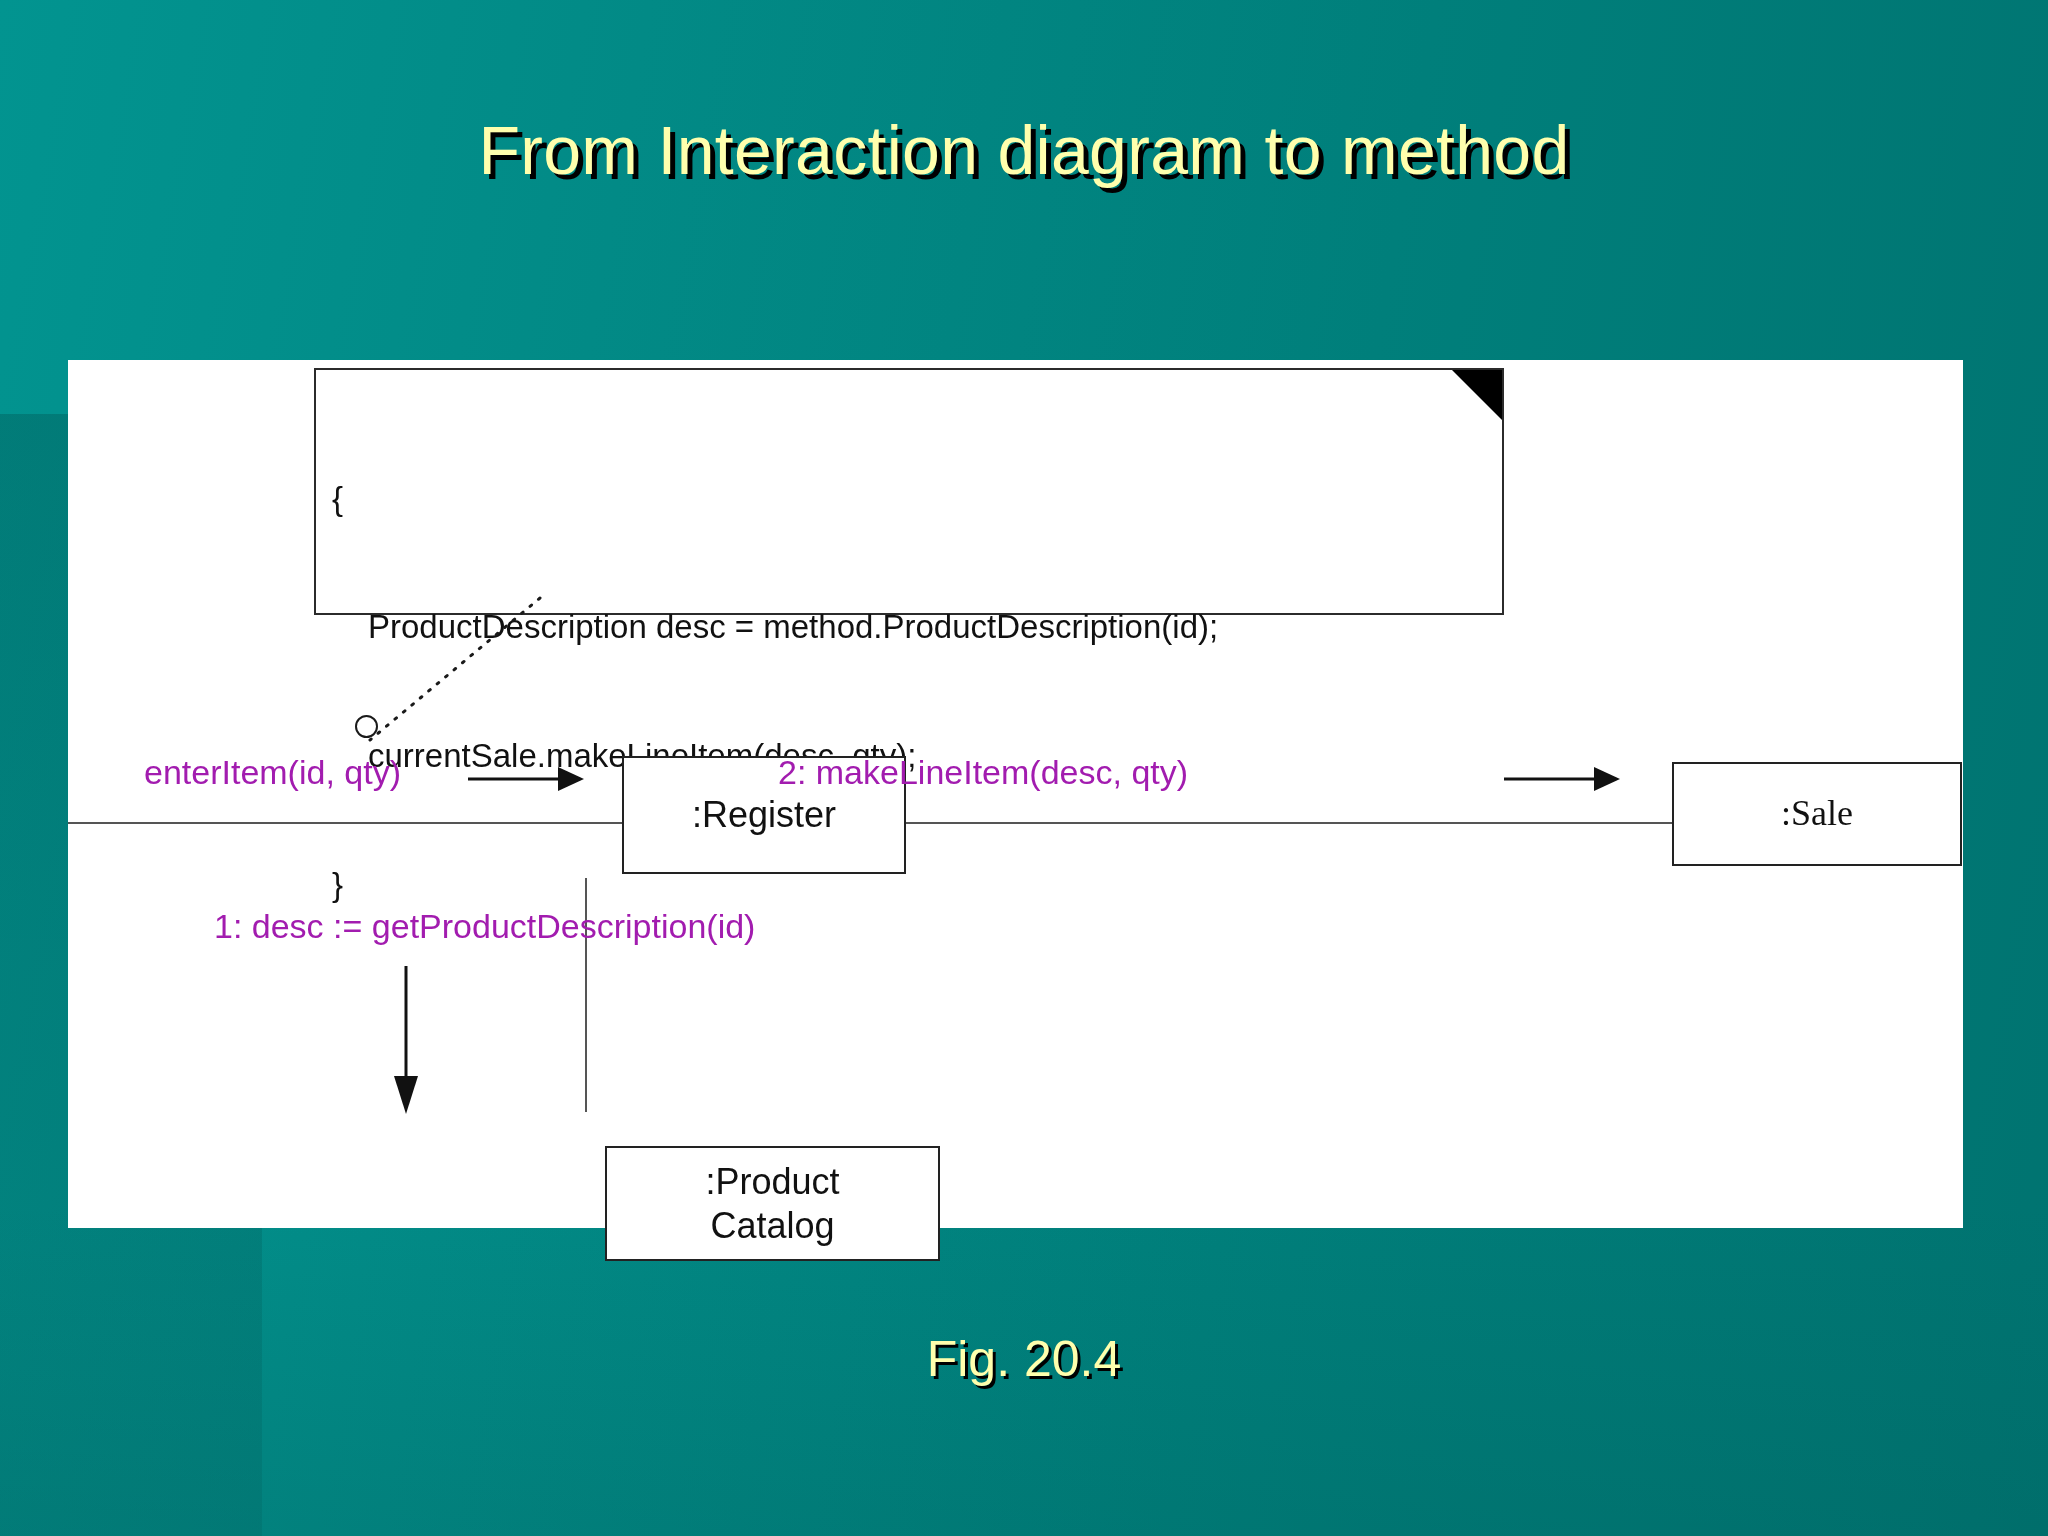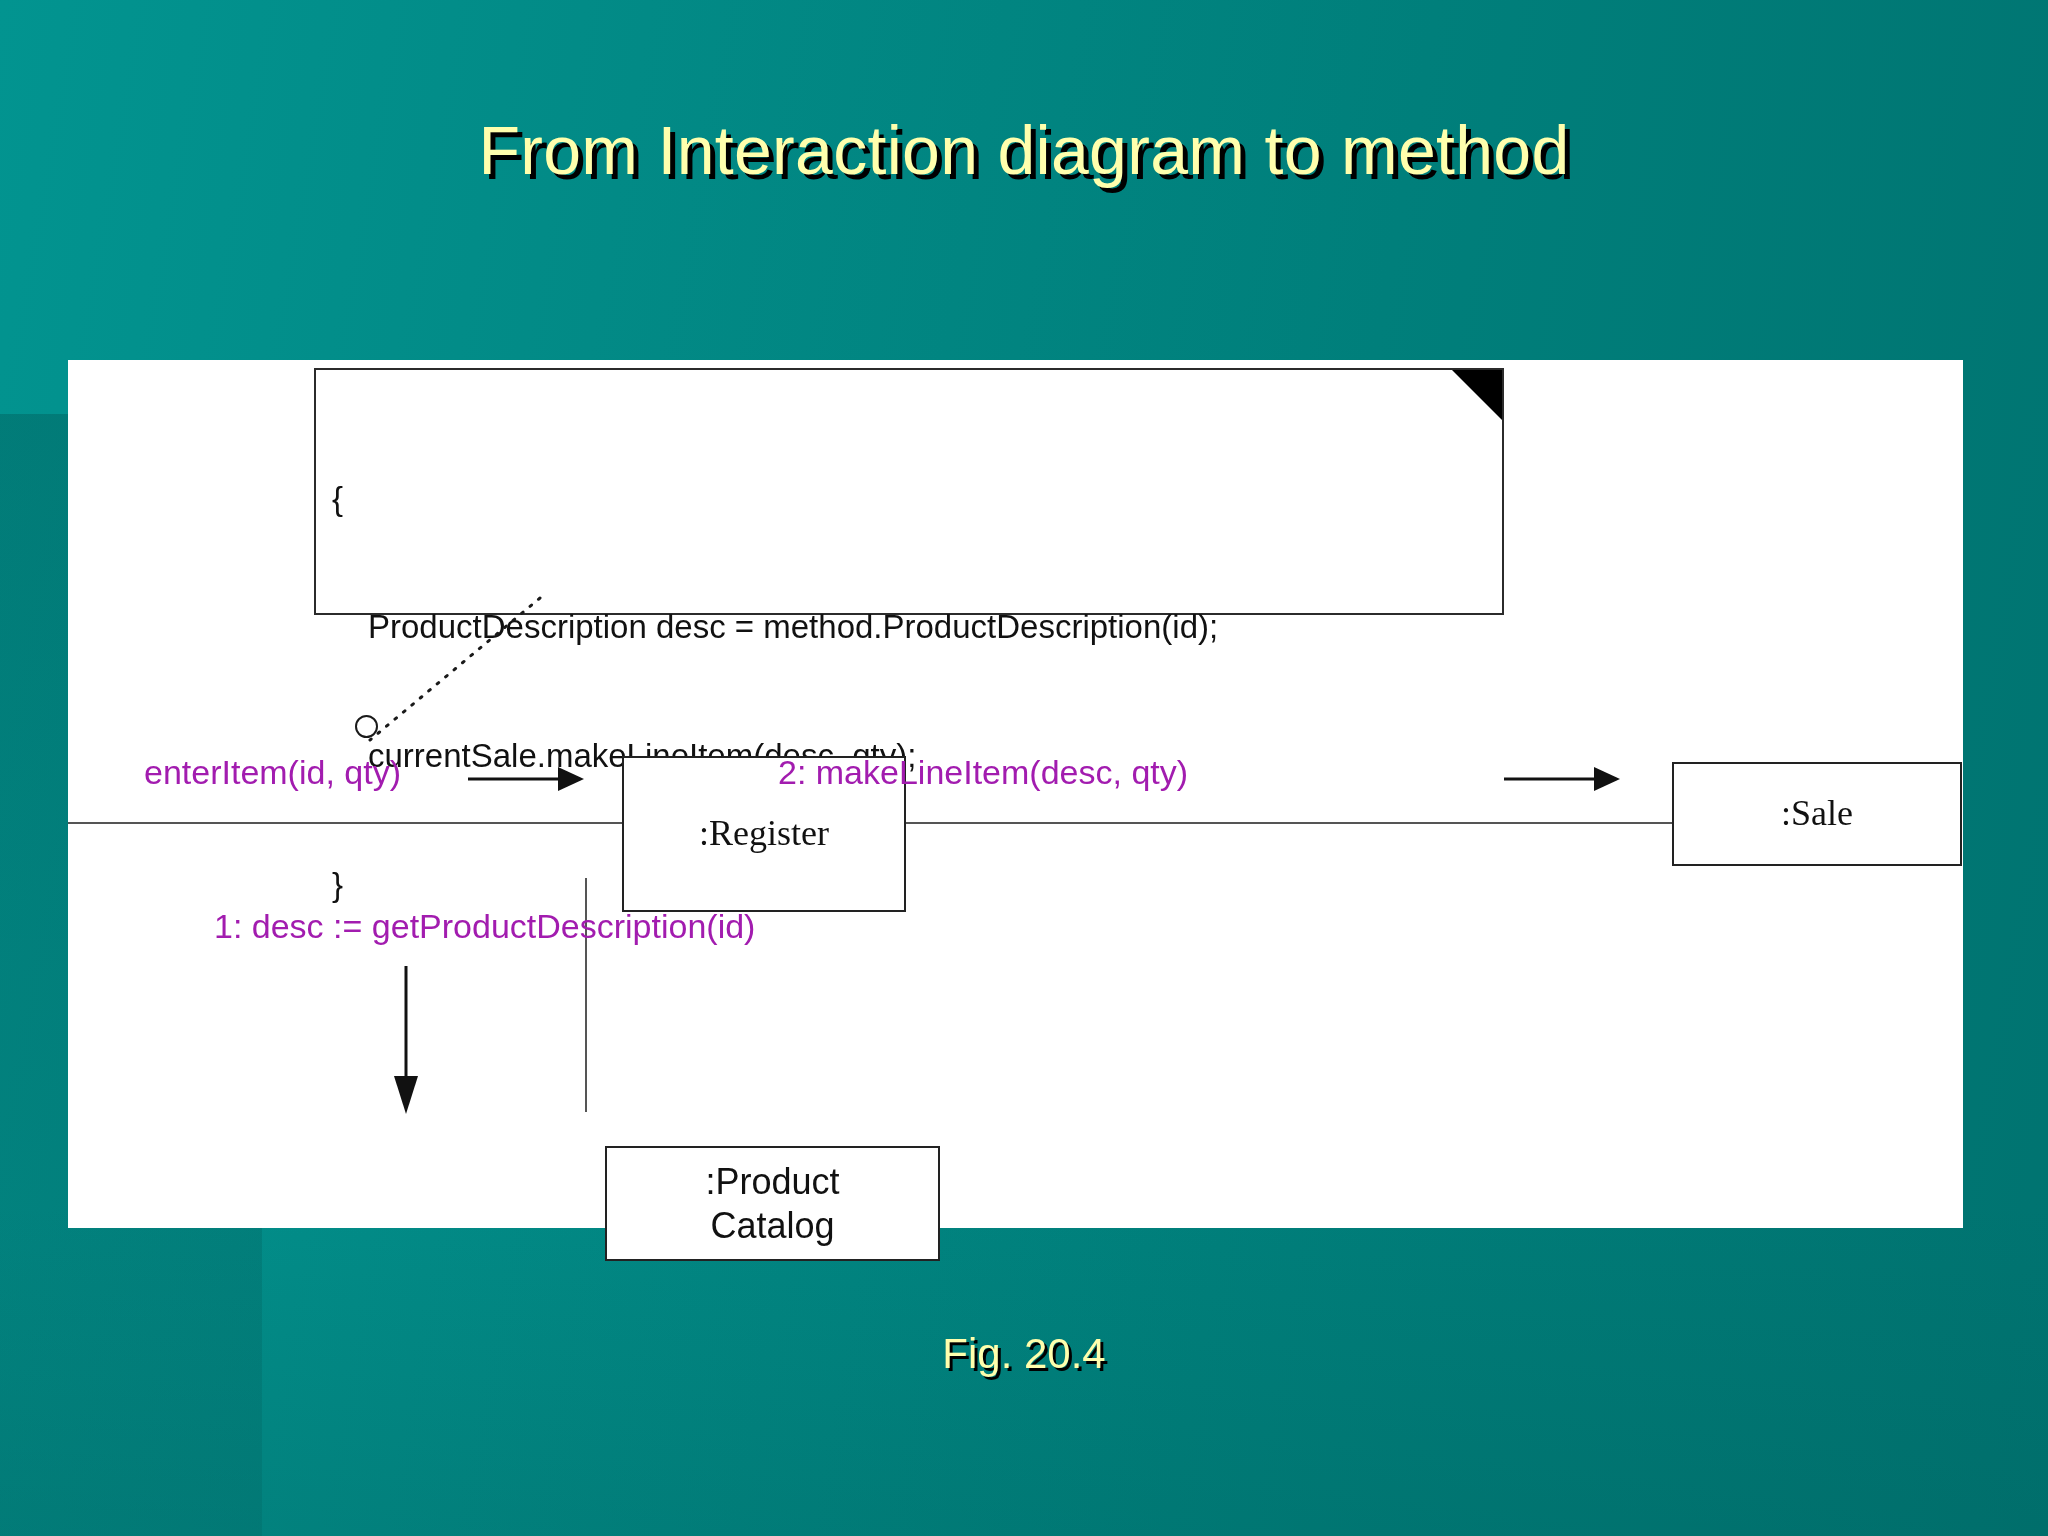--- a/index.html
+++ b/index.html
@@ -56,21 +56,21 @@
     white-space: nowrap;
   }
 
   
   .slide-caption {
     position: absolute;
     left: 0;
     right: 0;
     top: 1330px;
     text-align: center;
-    font-size: 42px;
+    font-size: 50px;
     color: #ffffad;
     text-shadow: 3px 3px 0 #000000;
   }
 
   
   .panel {
     position: absolute;
     left: 68px;
     top: 360px;
     width: 1895px;
@@ -165,21 +165,21 @@
     border: 2px solid #222222;
     box-sizing: border-box;
     display: flex;
     align-items: center;
     justify-content: center;
     text-align: center;
     font-size: 36px;
     color: #111111;
     line-height: 1.22;
   }
-  .obj-register { left: 554px; top: 396px; width: 284px; height: 156px; font-family: Liberation Serif, serif; }
+  .obj-register { left: 554px; top: 396px; width: 284px; height: 118px; }
   .obj-sale     { left: 1604px; top: 402px; width: 290px; height: 104px; font-family: Liberation Serif, serif; }
   .obj-catalog  { left: 537px; top: 786px; width: 335px; height: 115px; }
 
   
   .msg-label {
     position: absolute;
     font-size: 34px;
     color: #a21caf;
     white-space: nowrap;
   }

